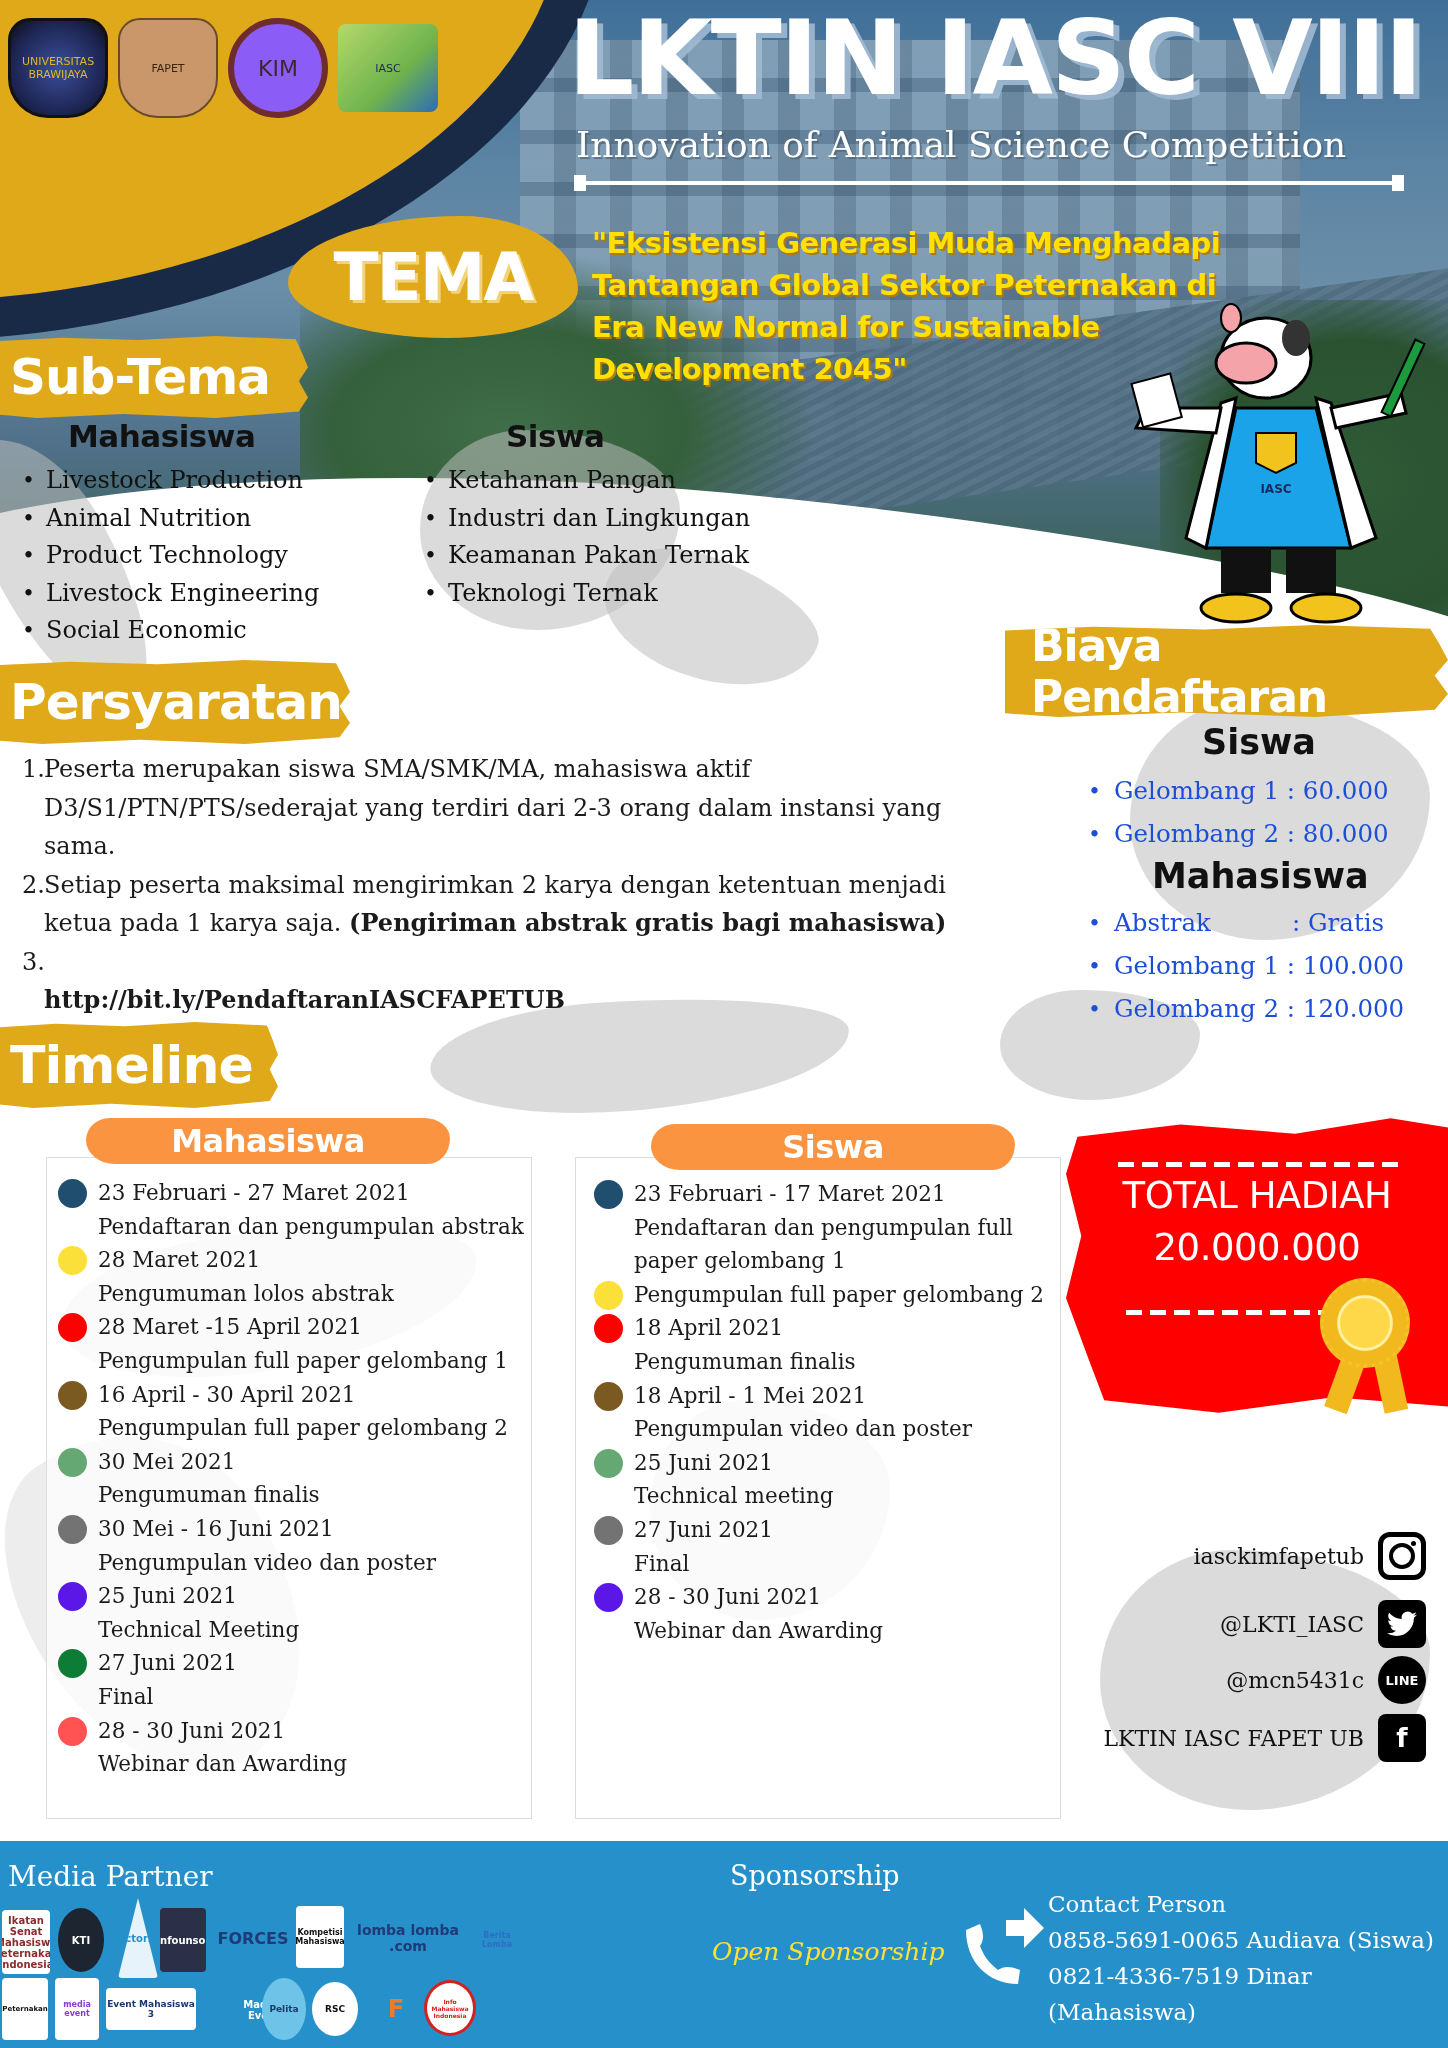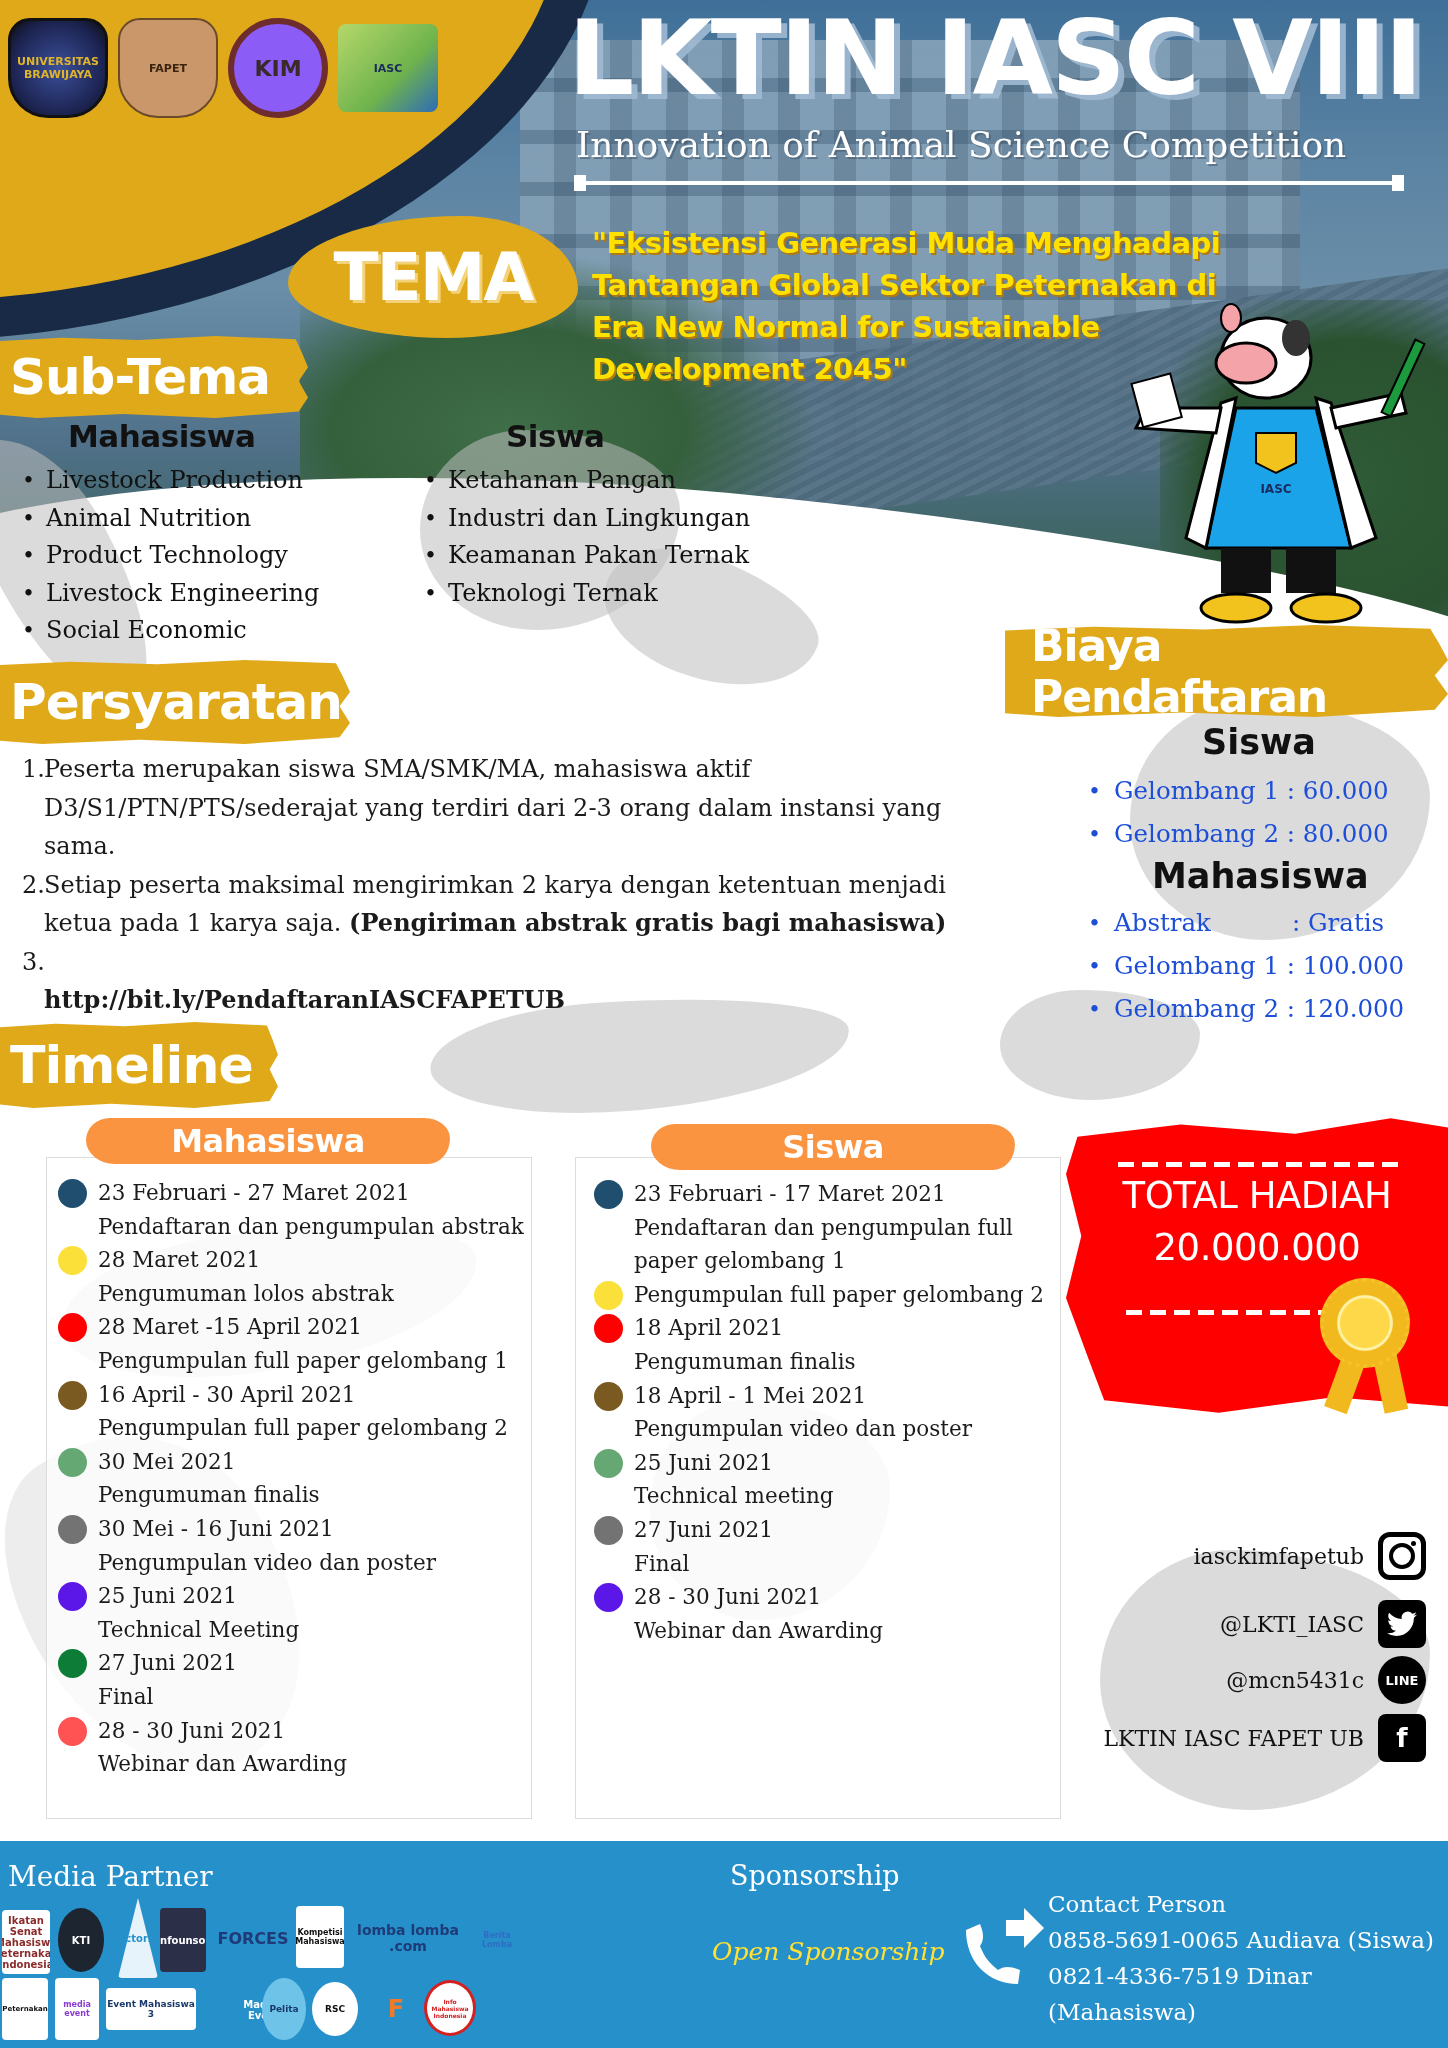--- a/index.html
+++ b/index.html
@@ -50,21 +50,21 @@
     background: #dfa91a; border-radius: 0 0 100% 0 / 0 0 100% 0;
     transform: skewX(-12deg);
   }
 
   
   .map-blob { position: absolute; background: #bdbdbd; opacity: 0.55; border-radius: 40% 60% 55% 45% / 50% 40% 60% 50%; }
 
   
   .logos { position: absolute; left: 8px; top: 18px; display: flex; gap: 10px; align-items: center; }
   .logo { width: 100px; height: 100px; border-radius: 50%; display: flex; align-items: center; justify-content: center;
-          font-family: "DejaVu Sans", sans-serif; font-size: 11px; font-weight: bold; text-align: center; }
+          font-family: "DejaVu Sans", sans-serif; font-size: 11px; font-weight: normal; text-align: center; }
   .logo-ub { background: radial-gradient(circle, #3a4f9a 0%, #1c2350 70%, #0d0d0d 100%); color: #e0b52c; border-radius: 22% 22% 40% 40%; border: 3px solid #111; }
   .logo-fapet { background: #c9976a; color: #3a2410; border-radius: 22% 22% 40% 40%; border: 2px solid #6b4a2a; }
   .logo-kim { background: #8b5cf6; color: #3a2a2a; border: 6px solid #6e2c2c; font-size: 22px; }
   .logo-iasc { background: linear-gradient(135deg, #b5d86a 0%, #6fb34d 60%, #2d6cb6 100%); color: #1b2a5c; border-radius: 8px; width: 100px; height: 88px; }
 
   
   .main-title {
     position: absolute; left: 568px; top: 6px; font-family: "DejaVu Sans", sans-serif; font-weight: bold;
     font-size: 104px; letter-spacing: -2px; color: #ffffff; line-height: 1;
     text-shadow: 6px 5px 0 rgba(160,185,210,0.9);

